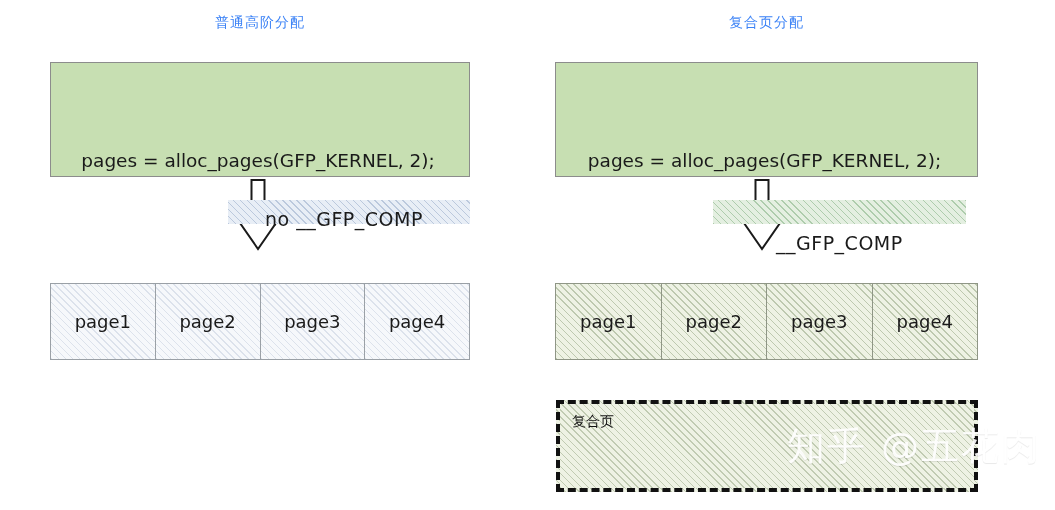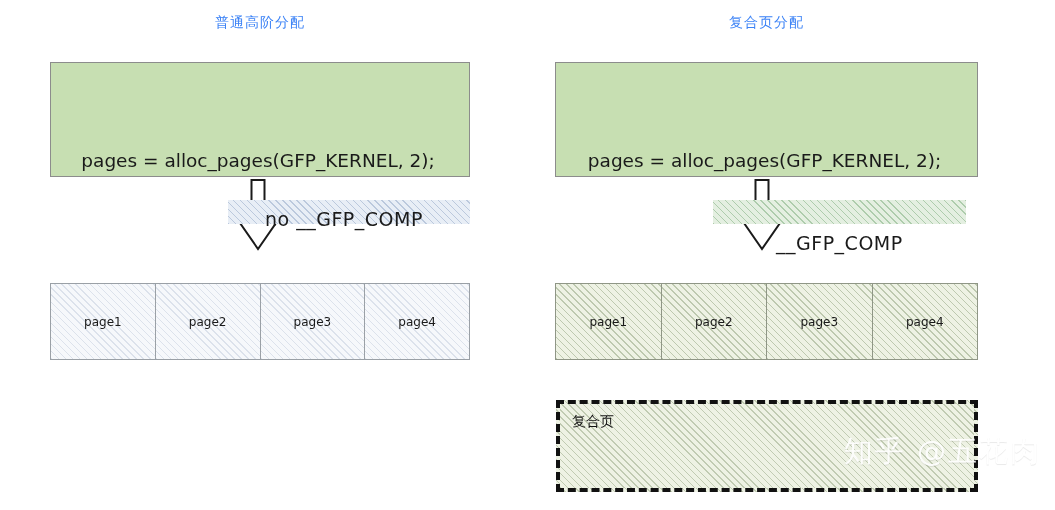--- a/index.html
+++ b/index.html
@@ -118,21 +118,21 @@
   }
   #page-row-left  { left: 50px;  width: 420px; }
   #page-row-right { left: 555px; width: 423px; }
   .page-cell {
     flex: 1 1 0;
     border: 1px solid #9aa0a6;
     margin-left: -1px;
     display: flex;
     align-items: center;
     justify-content: center;
-    font-size: 12px;
+    font-size: 18px;
     color: #1a1a1a;
     box-sizing: border-box;
     font-family: "DejaVu Sans", "Liberation Sans", sans-serif;
   }
   .page-cell:first-child { margin-left: 0; }
   #page-row-left .page-cell {
     background-color: #f6f8fb;
     background-image: repeating-linear-gradient(
         45deg,
         rgba(160,175,200,0.30) 0px,
@@ -176,21 +176,21 @@
     color: #111111;
     white-space: nowrap;
     font-family: "DejaVu Sans", "Liberation Sans", sans-serif;
   }
 
   
   #watermark {
     position: absolute;
     right: 14px;
     bottom: 38px;
-    font-size: 29px;
+    font-size: 38px;
     color: #ffffff;
     opacity: 0.92;
     white-space: nowrap;
     letter-spacing: 2px;
     text-shadow: 0 1px 1px rgba(0,0,0,0.10);
     font-family: "DejaVu Sans", "Liberation Sans", sans-serif;
     pointer-events: none;
   }
 </style>
 </head>

